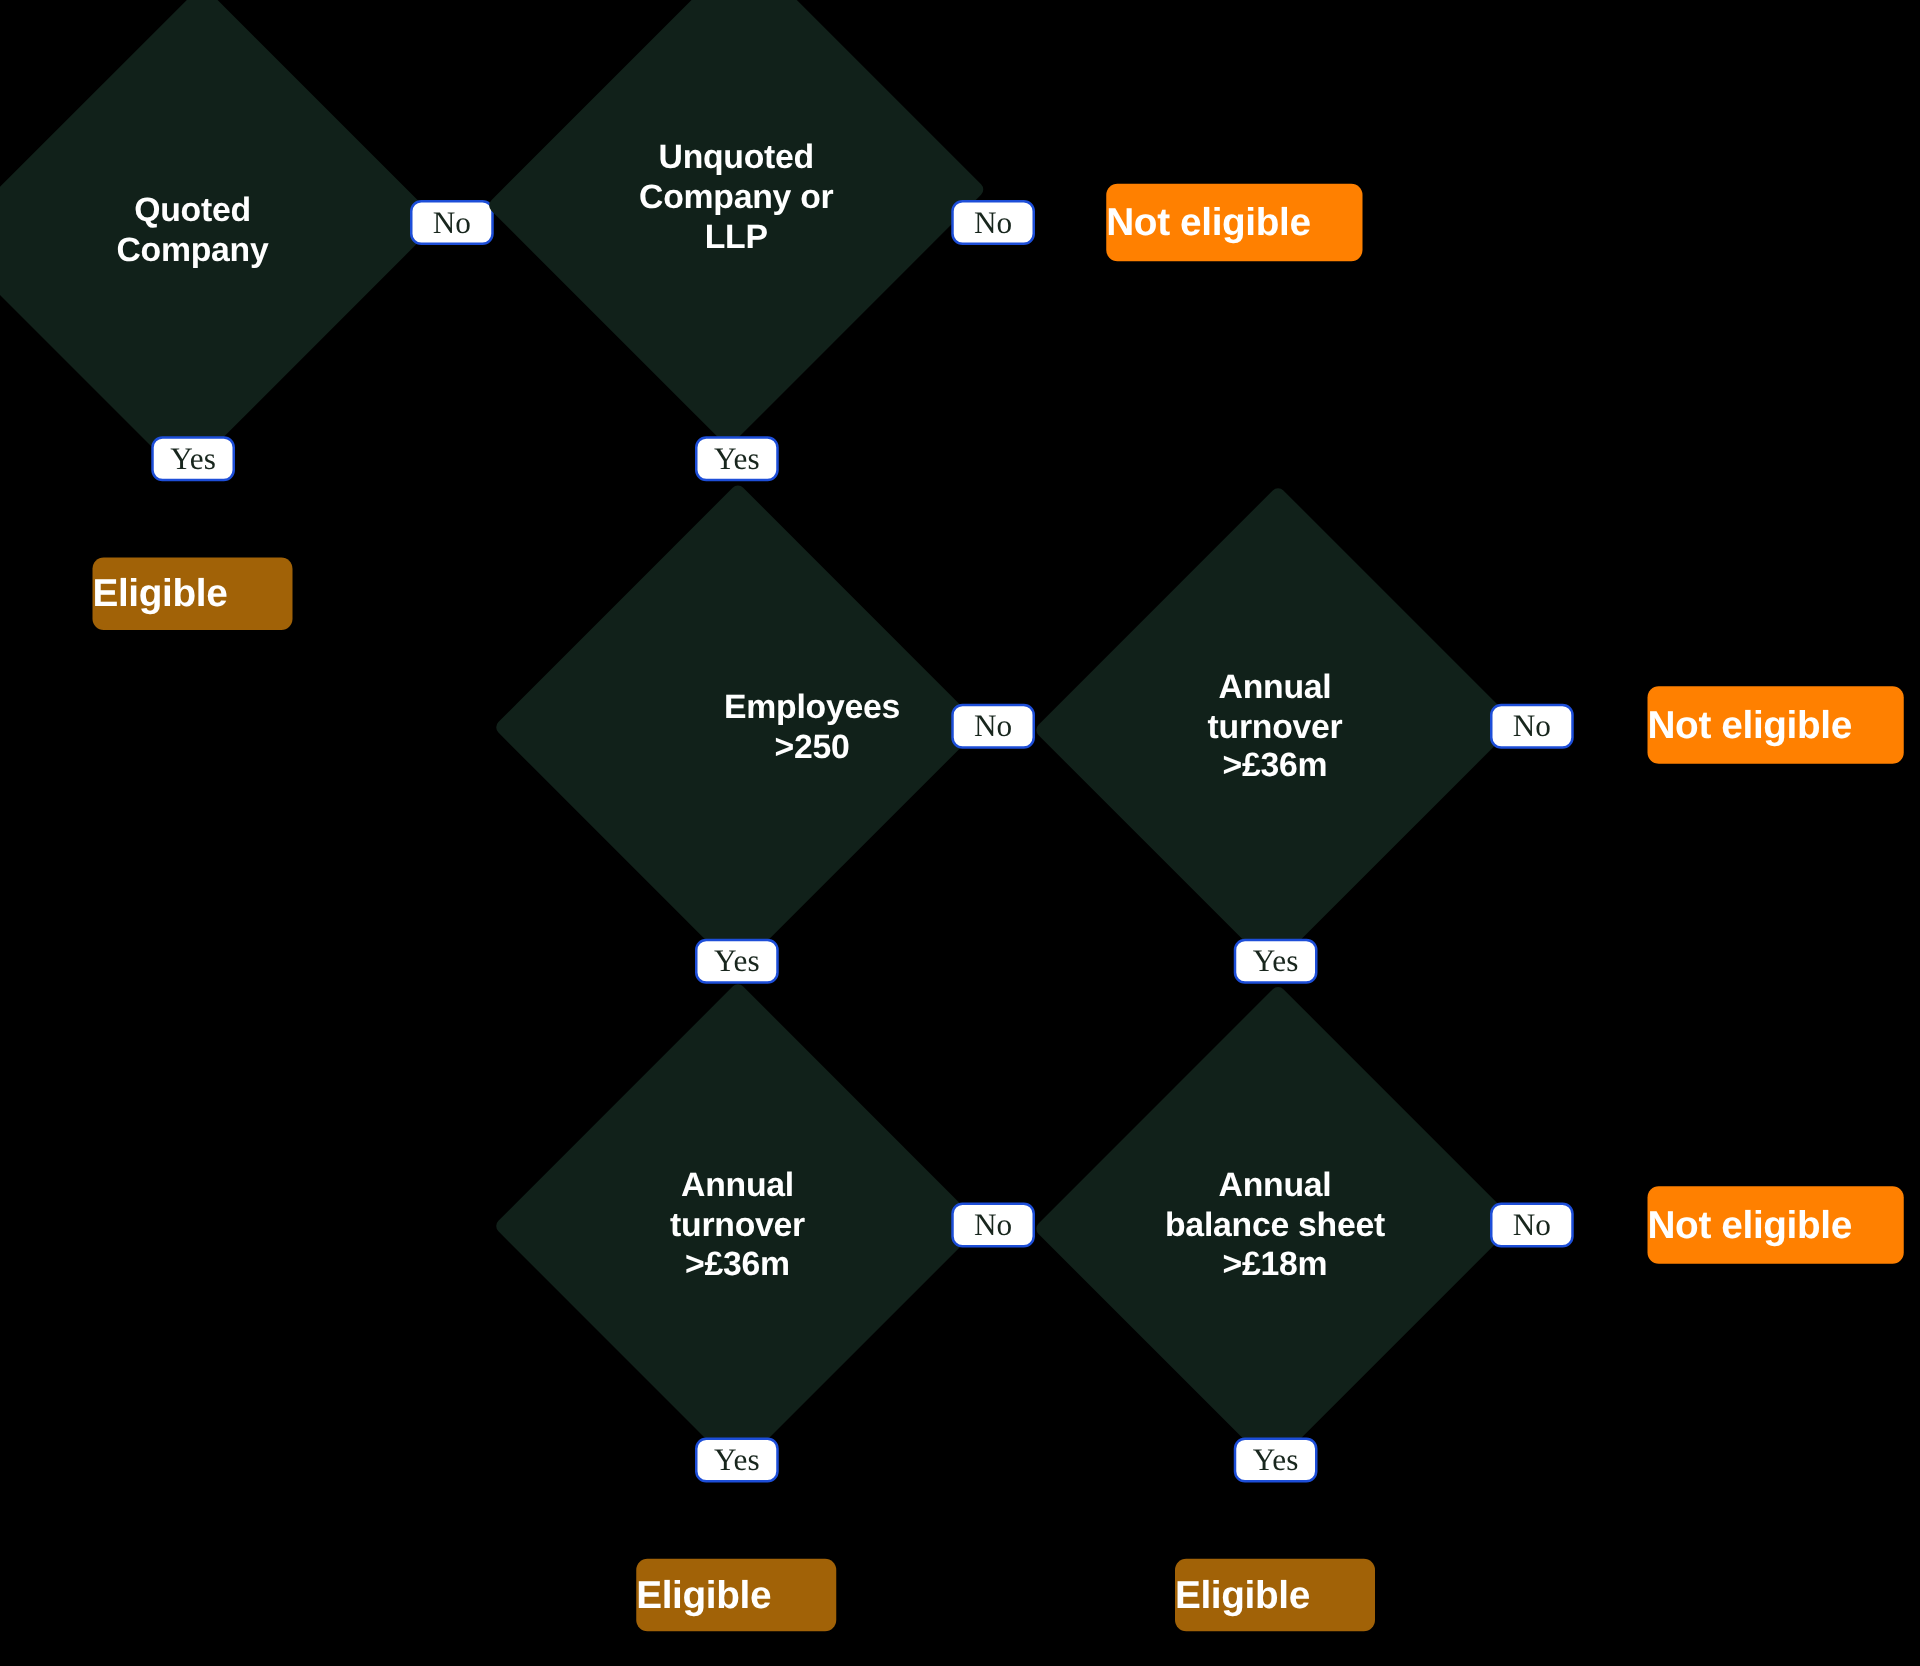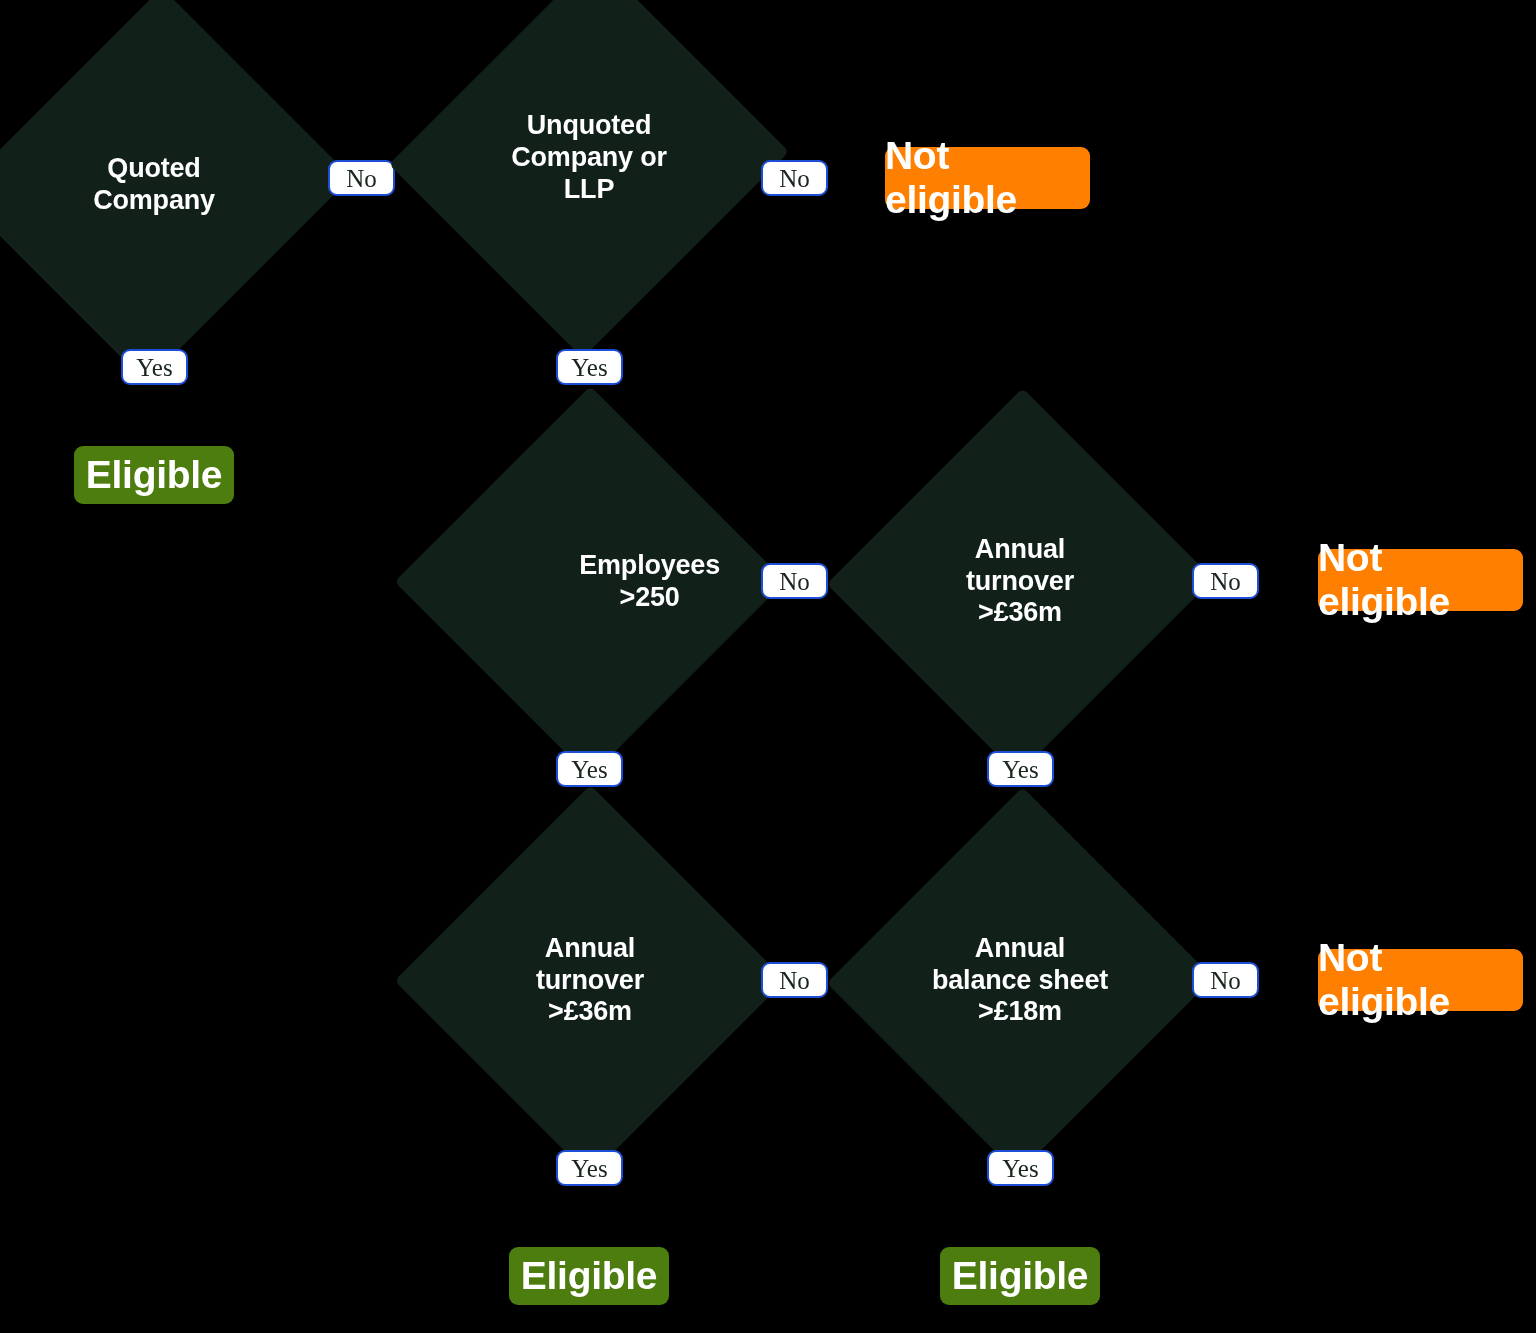--- a/index.html
+++ b/index.html
@@ -59,29 +59,28 @@
     justify-content: center;
     box-sizing: border-box;
   }
 
   
   .result {
     position: absolute;
     border-radius: 9px;
     color: #ffffff;
     font-weight: bold;
-    font-size: 39px;
+    font-size: 31px;
     letter-spacing: -0.3px;
     display: flex;
     align-items: center;
-    justify-content: center;
     box-sizing: border-box;
   }
   .result.orange { background: #FF8000; }
-  .result.blue   { background: #4d7c0f; }
+  .result.blue   { background: #a16207; }
 </style>
 </head>
 <body>
 
 <div id="canvas">
 
   <div class="diamond" style="left:20px; top:40px; width:268px; height:290px;">
     <div class="shape"></div>
     <div class="dlabel">Quoted
 Company</div>

